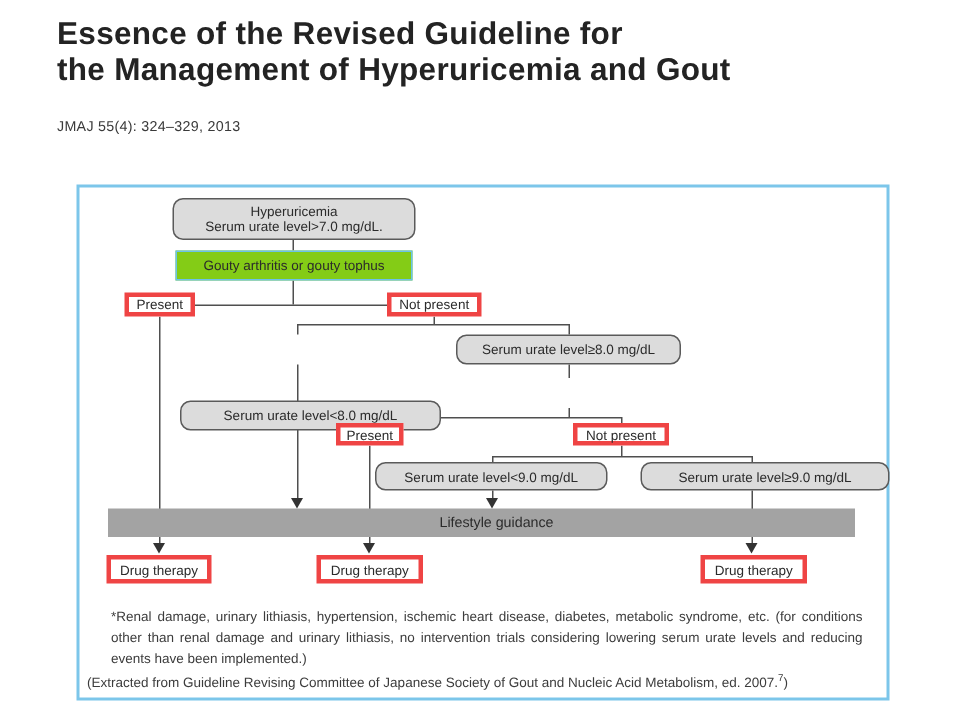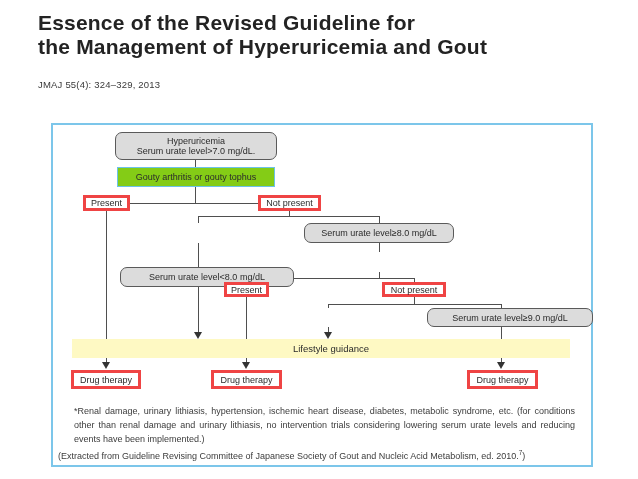--- a/index.html
+++ b/index.html
@@ -21,21 +21,21 @@
     border:2px solid #7cc6ea;box-sizing:border-box;background:#ffffff;text-decoration:underline;
   }
   .fc *{box-sizing:border-box;}
   .node{
     position:absolute;display:flex;align-items:center;justify-content:center;
     text-align:center;font-size:9px;color:#2b2b2b;line-height:10px;z-index:3;
   }
   .gbox{background:#dcdcdc;border:1px solid #5a5a5a;border-radius:7px;}
   .bluebox{background:#84cc16;border:1.5px solid #6cc2e8;}
   .wbox{background:#ffffff;border:3px solid #ef4444;}
-  .bar{background:#fef9c3;border:none;font-size:9.5px;color:#2b2b2b;z-index:2;padding-left:20px;}
+  .bar{background:#a3a3a3;border:none;font-size:9.5px;color:#2b2b2b;z-index:2;padding-left:20px;}
   .ln{position:absolute;background:#4f4f4f;z-index:1;}
   .arr{
     position:absolute;width:0;height:0;z-index:4;
     border-left:4px solid transparent;border-right:4px solid transparent;
     border-top:7px solid #333333;
   }
   .footnote{
     position:absolute;left:21px;top:279px;width:501px;
     font-size:9px;line-height:14px;color:#3c3c3c;text-align:justify;z-index:3;
   }
@@ -100,30 +100,31 @@
 
   <div class="node gbox" style="left:67px;top:98px;width:174px;height:20px;margin-top:44px;">Serum urate level&lt;8.0 mg/dL</div>
 
   <div class="node gbox" style="left:251px;top:98px;width:150px;height:20px;">Serum urate level≥8.0 mg/dL</div>
 
 
   <div class="node wbox" style="left:171px;top:157px;width:45px;height:15px;">Present</div>
 
   <div class="node wbox" style="left:329px;top:157px;width:64px;height:15px;">Not present</div>
 
+  <div class="node gbox" style="left:197px;top:183px;width:155px;height:19px;">Serum urate level&lt;9.0 mg/dL</div>
 
   <div class="node gbox" style="left:374px;top:183px;width:166px;height:19px;">Serum urate level≥9.0 mg/dL</div>
 
   <div class="node bar" style="left:19px;top:214px;width:498px;height:19px;">Lifestyle guidance</div>
 
   <div class="node wbox" style="left:18px;top:245px;width:70px;height:19px;">Drug therapy</div>
 
   <div class="node wbox" style="left:158px;top:245px;width:71px;height:19px;">Drug therapy</div>
 
   <div class="node wbox" style="left:414px;top:245px;width:71px;height:19px;">Drug therapy</div>
 
   <div class="footnote">*Renal damage, urinary lithiasis, hypertension, ischemic heart disease, diabetes, metabolic syndrome, etc. (for conditions other than renal damage and urinary lithiasis, no intervention trials considering lowering serum urate levels and reducing events have been implemented.)</div>
 
   <div class="source">
-    <span>(Extracted from Guideline Revising Committee of Japanese Society of Gout and Nucleic Acid Metabolism, ed. 2010.</span><sup>7</sup><span>)</span>
+    <span>(Extracted from Guideline Revising Committee of Japanese Society of Gout and Nucleic Acid Metabolism, ed. 2007.</span><sup>7</sup><span>)</span>
   </div>
 
 </div>
 
 </body></html>

